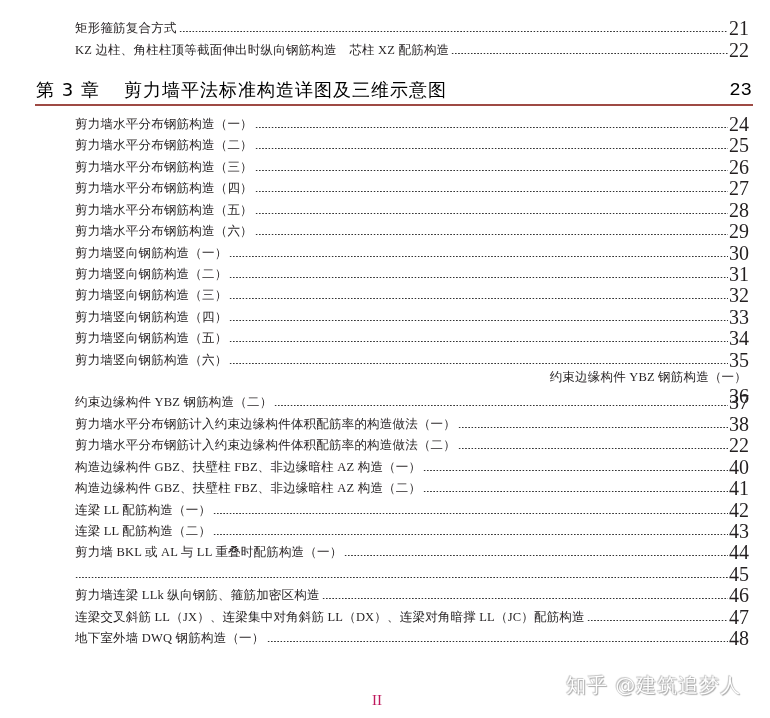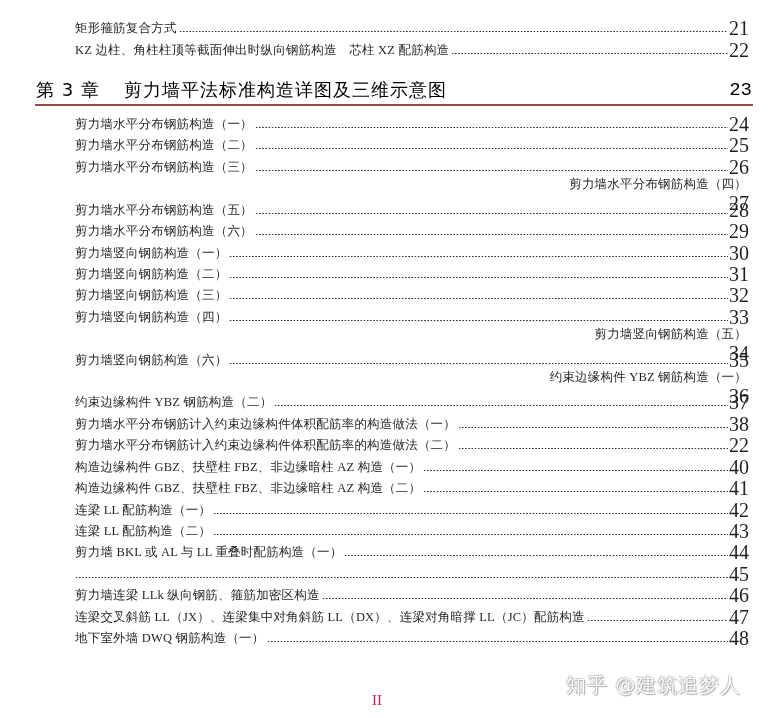--- a/index.html
+++ b/index.html
@@ -72,21 +72,21 @@
       <div class="toc-row" style="top: 133.42px;">
         <span class="title">剪力墙水平分布钢筋构造（二）</span>
         <span class="leader"></span>
         <span class="page">25</span>
       </div>
       <div class="toc-row" style="top: 154.84px;">
         <span class="title">剪力墙水平分布钢筋构造（三）</span>
         <span class="leader"></span>
         <span class="page">26</span>
       </div>
-      <div class="toc-row" style="top: 176.26px; flex-direction: column;">
+      <div class="toc-row" style="top: 176.26px;">
         <span class="title">剪力墙水平分布钢筋构造（四）</span>
         <span class="leader"></span>
         <span class="page">27</span>
       </div>
       <div class="toc-row" style="top: 197.68px;">
         <span class="title">剪力墙水平分布钢筋构造（五）</span>
         <span class="leader"></span>
         <span class="page">28</span>
       </div>
       <div class="toc-row" style="top: 219.1px;">
@@ -107,21 +107,21 @@
       <div class="toc-row" style="top: 283.36px;">
         <span class="title">剪力墙竖向钢筋构造（三）</span>
         <span class="leader"></span>
         <span class="page">32</span>
       </div>
       <div class="toc-row" style="top: 304.78px;">
         <span class="title">剪力墙竖向钢筋构造（四）</span>
         <span class="leader"></span>
         <span class="page">33</span>
       </div>
-      <div class="toc-row" style="top: 326.2px; flex-direction: column;">
+      <div class="toc-row" style="top: 326.2px;">
         <span class="title">剪力墙竖向钢筋构造（五）</span>
         <span class="leader"></span>
         <span class="page">34</span>
       </div>
       <div class="toc-row" style="top: 347.62px;">
         <span class="title">剪力墙竖向钢筋构造（六）</span>
         <span class="leader"></span>
         <span class="page">35</span>
       </div>
       <div class="toc-row" style="top: 369.04px; flex-direction: column;">

